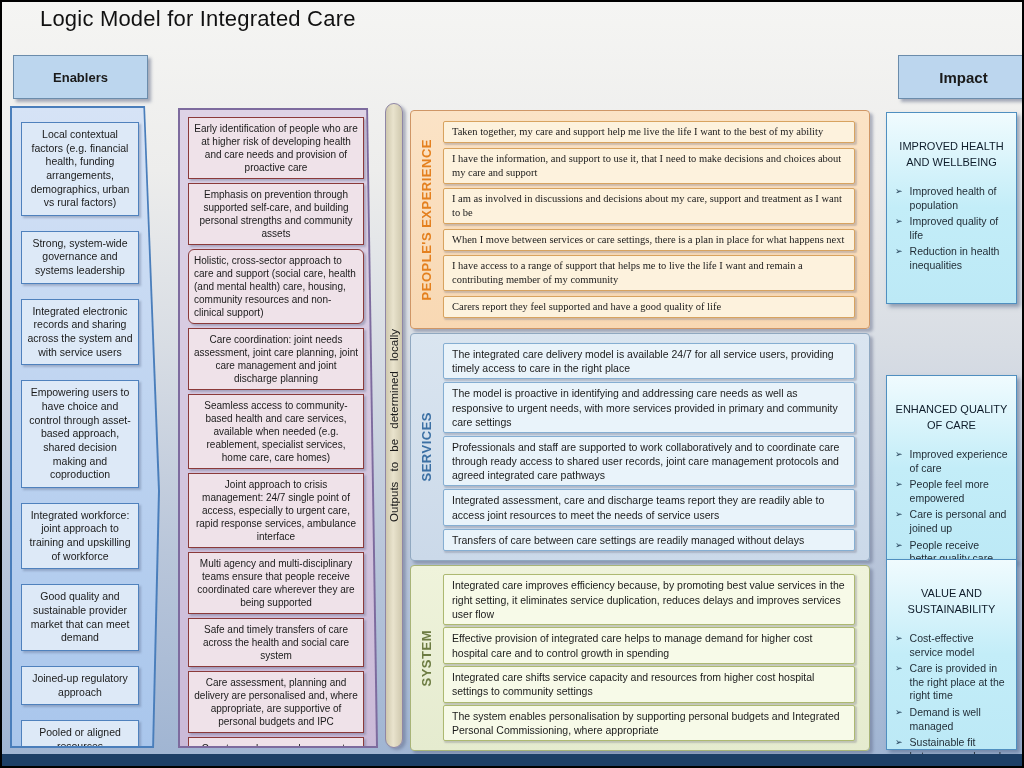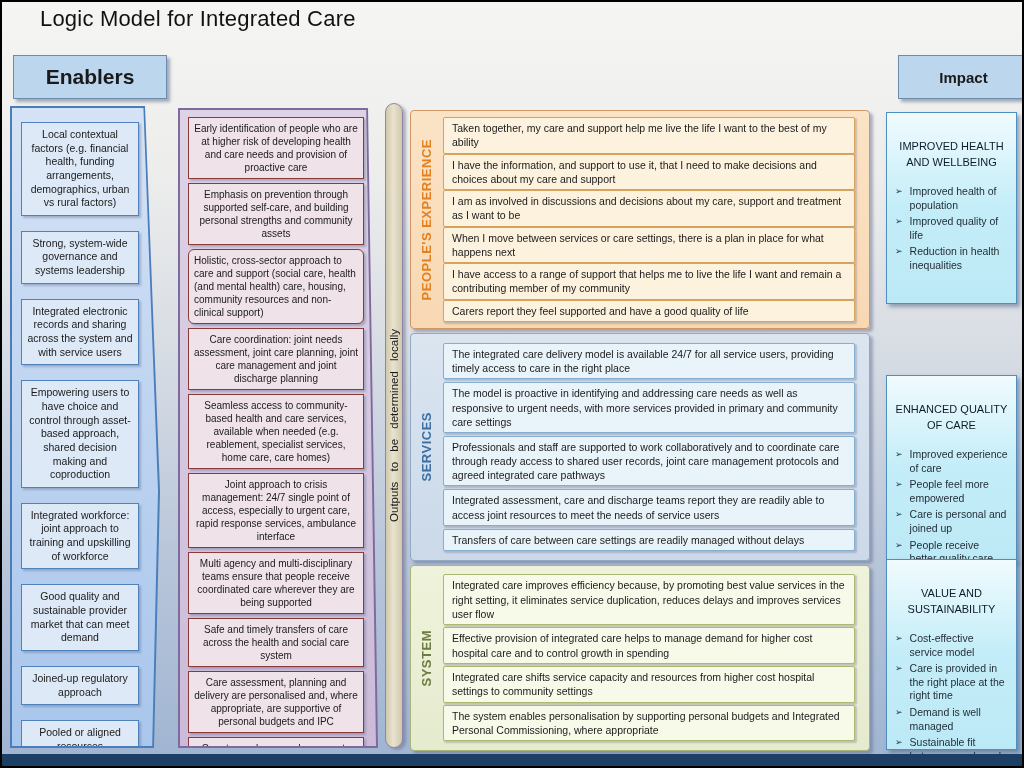--- a/index.html
+++ b/index.html
@@ -10,21 +10,21 @@
     background:linear-gradient(180deg,#f5f5f3 0%,#ededec 22%,#d8dde4 45%,#b9c6da 72%,#9fb4d2 100%);
   }
   #bottom-strip { position:absolute; left:0; right:0; bottom:0; height:12px; background:#1d3f66; }
 
   .page-title { position:absolute; left:38px; top:4px; font-size:22px; color:#111; letter-spacing:.2px; }
 
   .col-header {
     position:absolute; display:flex; align-items:center; justify-content:center; text-align:center;
     font-weight:bold; color:#1a1a1a; box-shadow:3px 3px 3px rgba(90,100,130,.5);
   }
-  .hdr-enablers { left:11px; top:53px; width:154px; height:44px; background:#bcd6ee; border:1.5px solid #6b8cab; font-size:21px; }
+  .hdr-enablers { left:11px; top:53px; width:135px; height:44px; background:#bcd6ee; border:1.5px solid #6b8cab; font-size:13px; }
   .hdr-components { left:178px; top:47px; width:188px; height:53px; background:#dfa7a7; border:1.5px solid #8a7070; font-size:15px; line-height:1.25; }
   .hdr-outcomes { left:409px; top:55px; width:463px; height:40px; background:#fbd8b6; border:1.5px solid #7b8ea8; font-size:17px; }
   .hdr-impact { left:884px; top:53px; width:131px; height:44px; background:#bcd6ee; border:1.5px solid #6b8cab; font-size:15px;margin-left:12px; }
 
   
   .enablers-banner { position:absolute; left:8px; top:104px; width:150px; height:642px;
     clip-path:polygon(0 0,90% 0,100% 60%,96% 100%,0 100%); background:#4a7ebb;
     filter:drop-shadow(3px 3px 3px rgba(90,100,130,.5)); }
   .enablers-inner { position:absolute; inset:2px; clip-path:polygon(0 0,90% 0,100% 60%,96% 100%,0 100%);
     background:linear-gradient(180deg,#d6e3f6 0%,#bdd3f0 50%,#a9c6ec 100%);
@@ -57,21 +57,21 @@
   .sec-sv { top:331px; height:228px; background:linear-gradient(180deg,#dae5f0 0%,#cbd9e9 100%); border:1.5px solid #90a8c0; }
   .sec-sy { top:563px; height:186px; background:linear-gradient(180deg,#eff3db 0%,#e5ebcf 100%); border:1.5px solid #a8b478; }
   .sec-label { width:30px; display:flex; align-items:center; justify-content:center; }
   .sec-label span { writing-mode:vertical-rl; transform:rotate(180deg); font-weight:bold; font-size:13px; letter-spacing:.5px; white-space:nowrap; }
   .sec-pe .sec-label span { color:#e4801f; }
   .sec-sv .sec-label span { color:#3c70a4; }
   .sec-sy .sec-label span { color:#6d7c42; }
   .sec-items { flex:1; display:flex; flex-direction:column; justify-content:space-evenly; padding:6px 14px 6px 2px; }
   .outcome-item { font-size:10.5px; line-height:1.35; color:#1a1a1a; padding:3px 8px; border-radius:2px;
     box-shadow:1.5px 1.5px 1.5px rgba(100,100,120,.3); }
-  .sec-pe .outcome-item { background:#fdf2dd; border:1px solid #d8a35f; }
+  .sec-pe .outcome-item { background:#fdf2dd; border:1px solid #d8a35f;font-family:Liberation Serif, serif; }
   .sec-sv .outcome-item { background:#e9f3fa; border:1px solid #85aed2; }
   .sec-sy .outcome-item { background:#f7fae8; border:1px solid #adb971; }
 
   
   .impact-box { position:absolute; left:884px; width:131px; border:1.5px solid #4f8fc0;
     background:linear-gradient(180deg,#f0fbfe 0%,#c3edf8 50%,#bce9f6 100%);
     box-shadow:3px 3px 4px rgba(70,90,125,.5); padding:26px 8px 8px 8px; }
   .imp-1 { top:110px; height:192px; }
   .imp-2 { top:333px; height:187px;margin-top:40px; }
   .imp-3 { top:557px; height:191px; }

